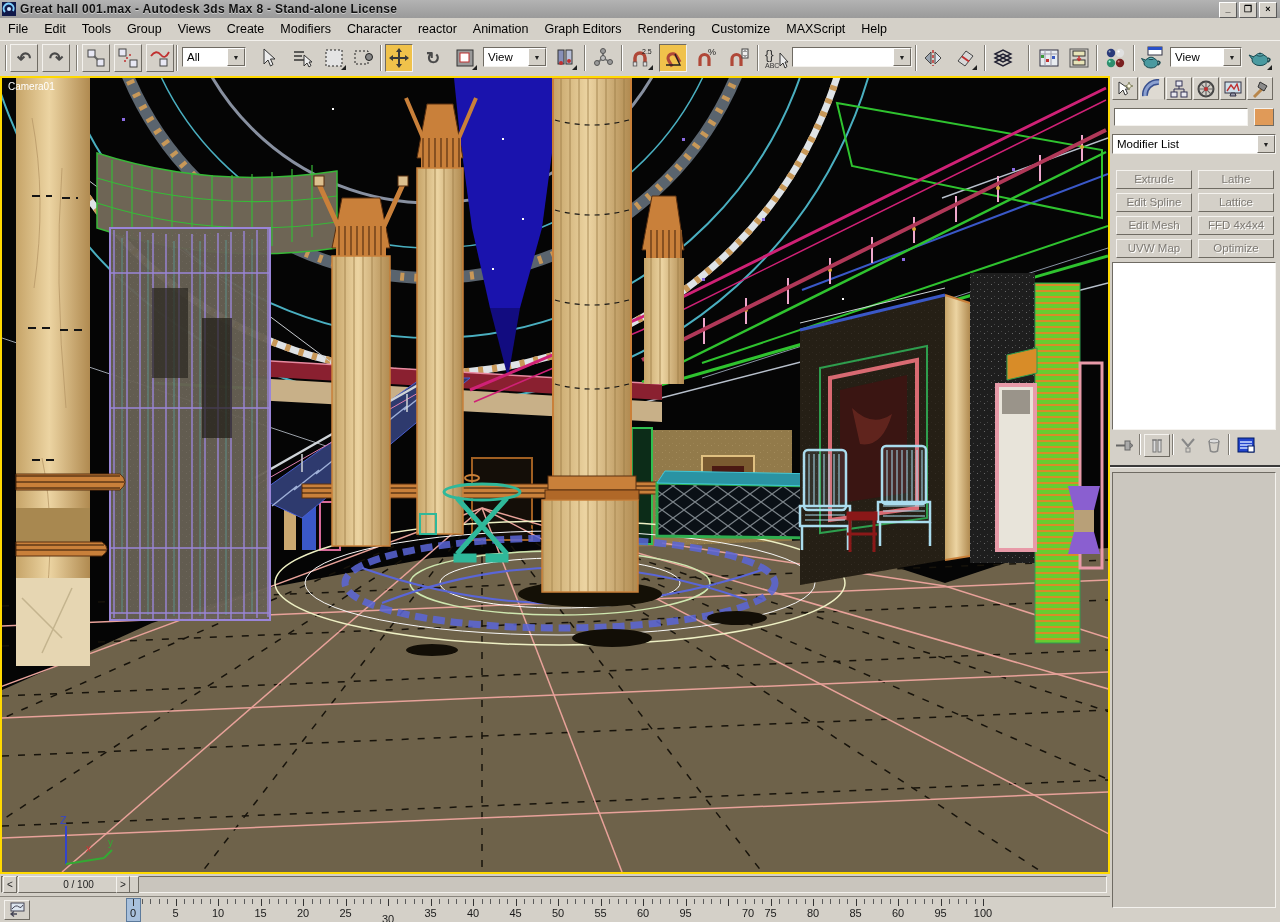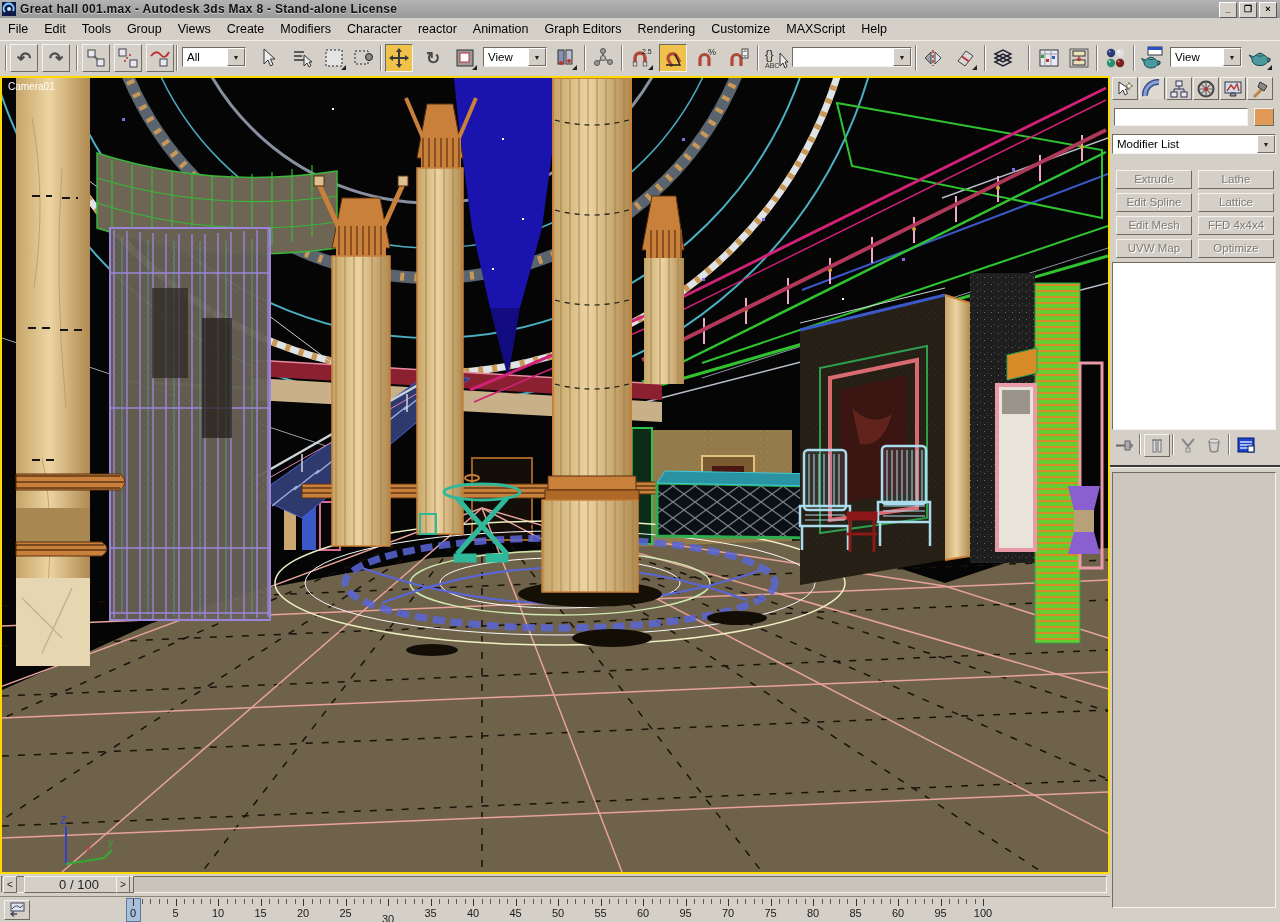--- a/index.html
+++ b/index.html
@@ -755,21 +755,21 @@
         </svg>
       </div>
 
     <div id="pdivider"></div>
     <div id="rollout"></div>
   </div>
 
   <div id="timeslider">
     <div id="tstrack"></div>
     <div class="tsbtn" style="left:3px;width:14px">&lt;</div>
-    <div class="tsbtn" style="left:24px;width:110px;font-size:13px">0 / 100</div>
+    <div class="tsbtn" style="left:18px;width:121px;font-size:10px">0 / 100</div>
     <div class="tsbtn" style="left:116px;width:14px">&gt;</div>
   </div>
 
   <div id="trackbar">
     <div id="minicurve">
       <svg width="20" height="18" viewBox="0 0 20 18">
           <rect x="4" y="2" width="13" height="8" fill="#dde6f0" stroke="#445"></rect>
           <path d="M5 8 Q9 3 12 6 Q14 8 16 4" fill="none" stroke="#445"></path>
           <path d="M4 13 H10 M7 10.5 L4 13 L7 15.5" fill="none" stroke="#445" stroke-width="1.3"></path>
         </svg>
@@ -854,21 +854,21 @@
         <div class="tick" style="left: 660px;"></div>
         <div class="tick" style="left: 668.5px;"></div>
         <div class="tick" style="left: 677px;"></div>
         <div class="tick major" style="left: 685.5px;"></div>
         <div class="tlabel" style="left: 685.5px;">95</div>
         <div class="tick" style="left: 694px;"></div>
         <div class="tick" style="left: 702.5px;"></div>
         <div class="tick" style="left: 711px;"></div>
         <div class="tick" style="left: 719.5px;"></div>
         <div class="tick major" style="left: 728px;"></div>
-        <div class="tlabel" style="left: 728px;">70</div>
+        <div class="tlabel" style="left: 748px;">70</div>
         <div class="tick" style="left: 736.5px;"></div>
         <div class="tick" style="left: 745px;"></div>
         <div class="tick" style="left: 753.5px;"></div>
         <div class="tick" style="left: 762px;"></div>
         <div class="tick major" style="left: 770.5px;"></div>
         <div class="tlabel" style="left: 770.5px;">75</div>
         <div class="tick" style="left: 779px;"></div>
         <div class="tick" style="left: 787.5px;"></div>
         <div class="tick" style="left: 796px;"></div>
         <div class="tick" style="left: 804.5px;"></div>

